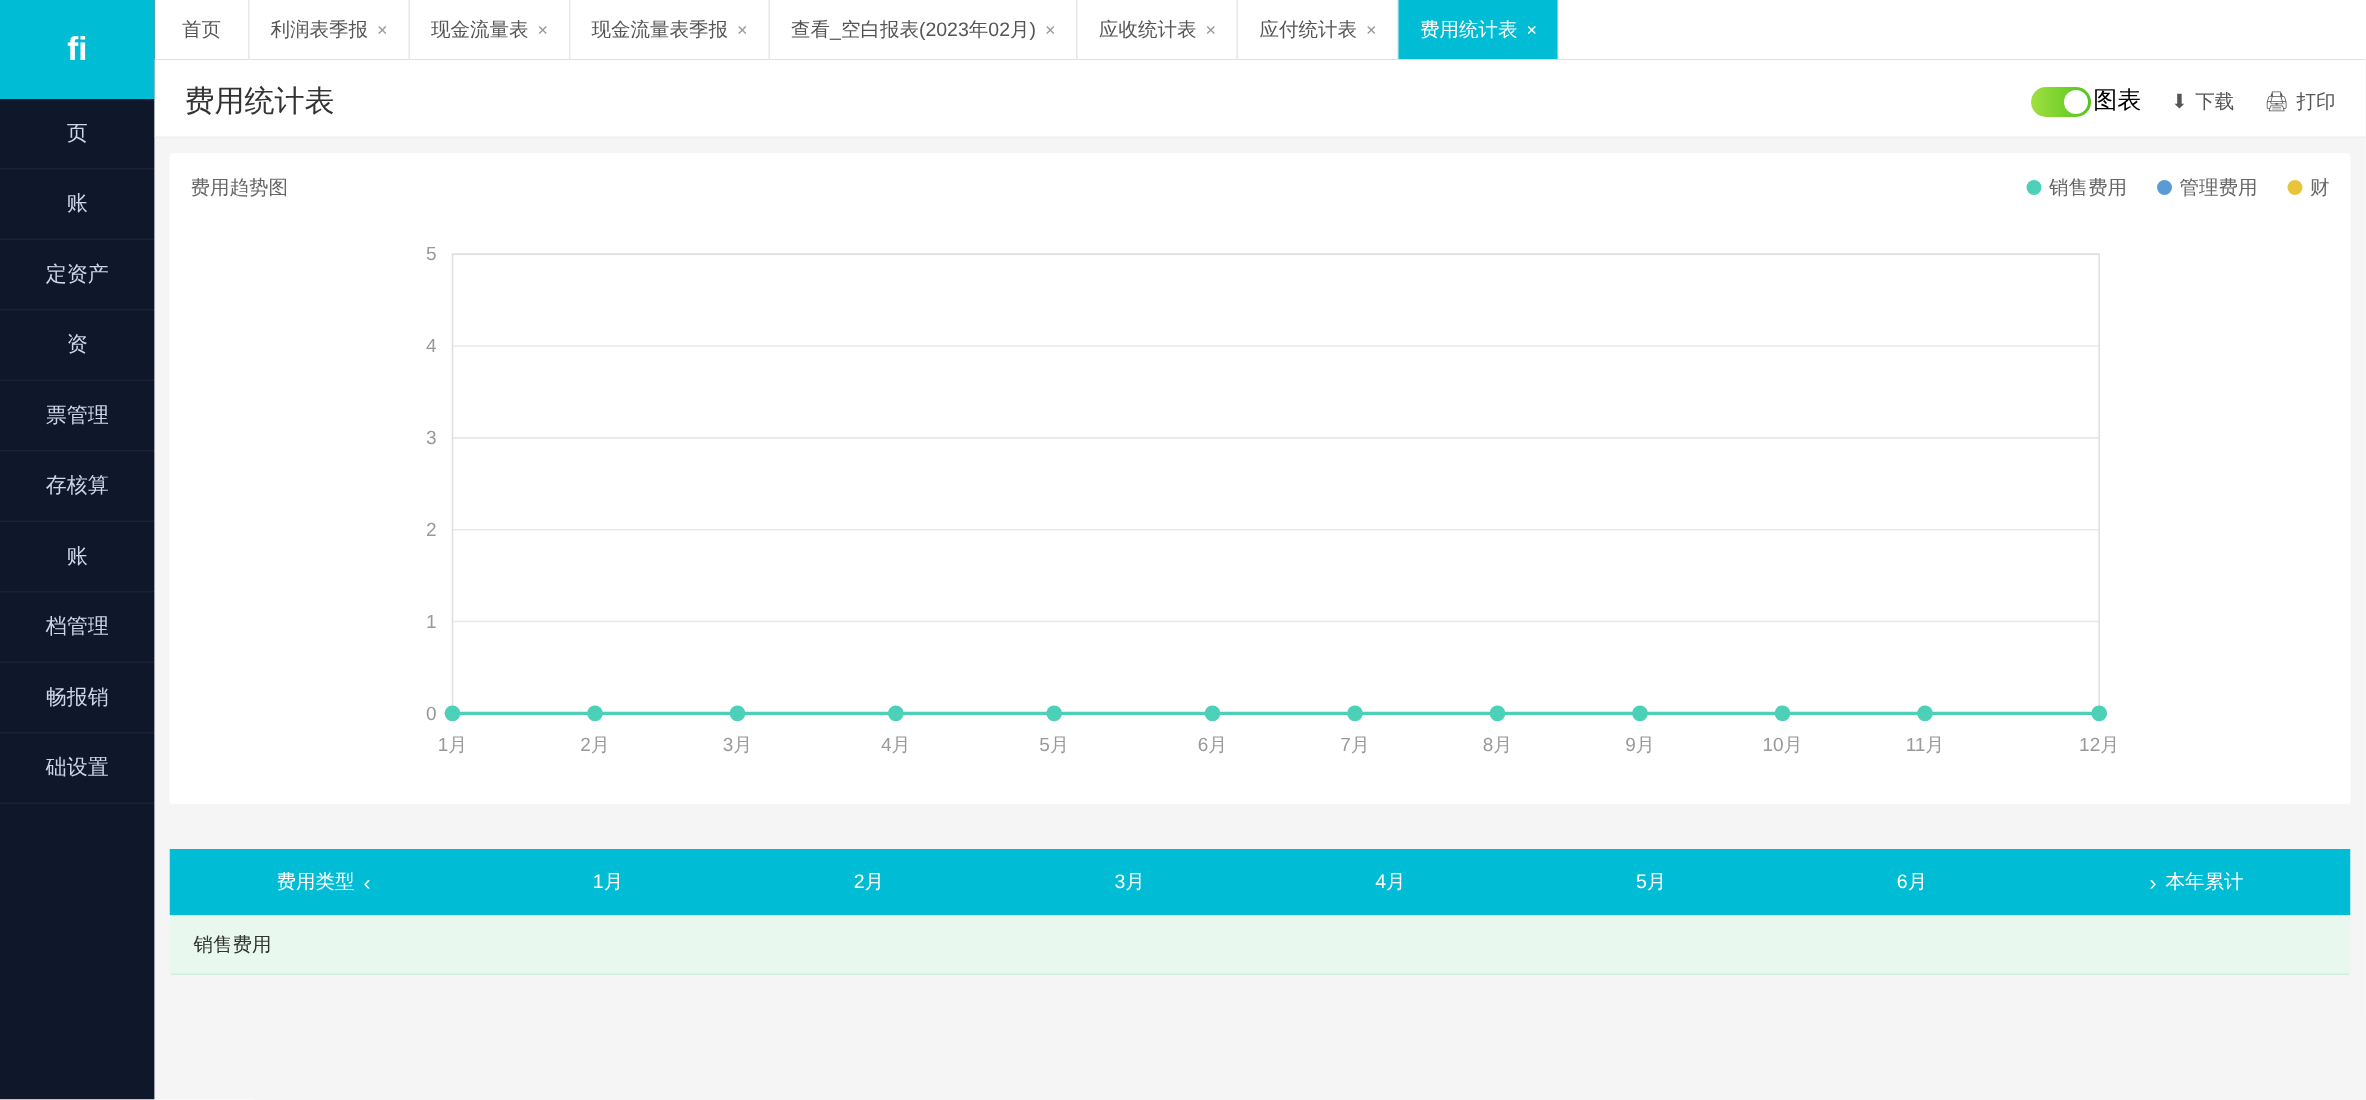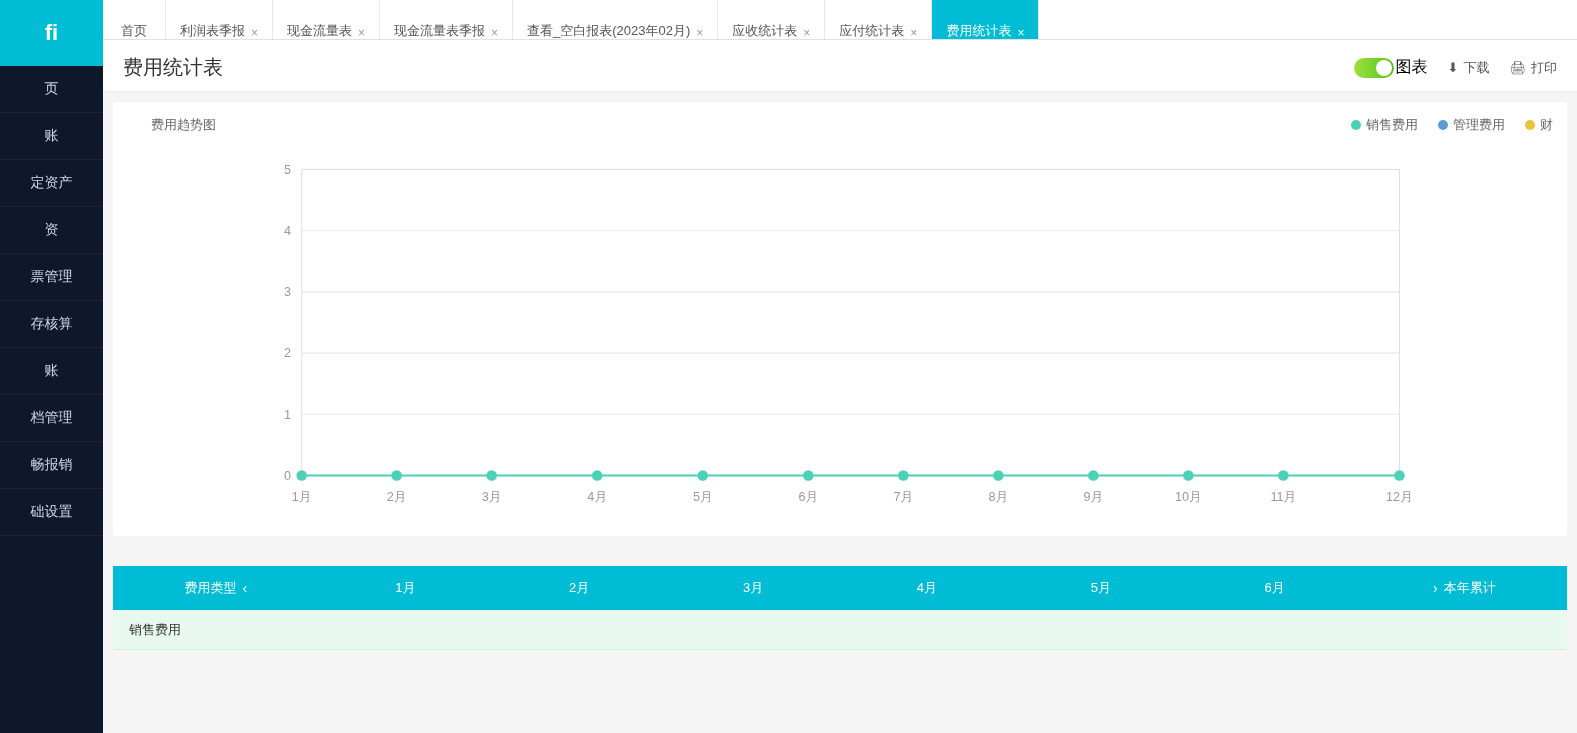--- a/index.html
+++ b/index.html
@@ -48,21 +48,21 @@
       display: flex;
       align-items: center;
       height: 40px;
       border-bottom: 1px solid #e0e0e0;
       flex-shrink: 0;
       overflow-x: auto;
       white-space: nowrap;
     }
     .tab {
       display: inline-flex;
-      align-items: flex-end;
+      align-items: center;
       padding: 0 14px;
       height: 40px;
       font-size: 13px;
       color: #555;
       cursor: pointer;
       border-right: 1px solid #e8e8e8;
       flex-shrink: 0;
     }
     .tab:first-child { padding: 0 18px; }
     .tab .tab-close {
@@ -144,21 +144,20 @@
     }
     .chart-header {
       display: flex;
       justify-content: space-between;
       align-items: center;
       margin-bottom: 8px;
     }
     .chart-title {
       font-size: 13px;
       color: #666;
-      margin-left: 24px;
     }
     .chart-legend {
       display: flex;
       gap: 20px;
       align-items: center;
       font-size: 13px;
       color: #666;
     }
     .legend-item {
       display: flex;

